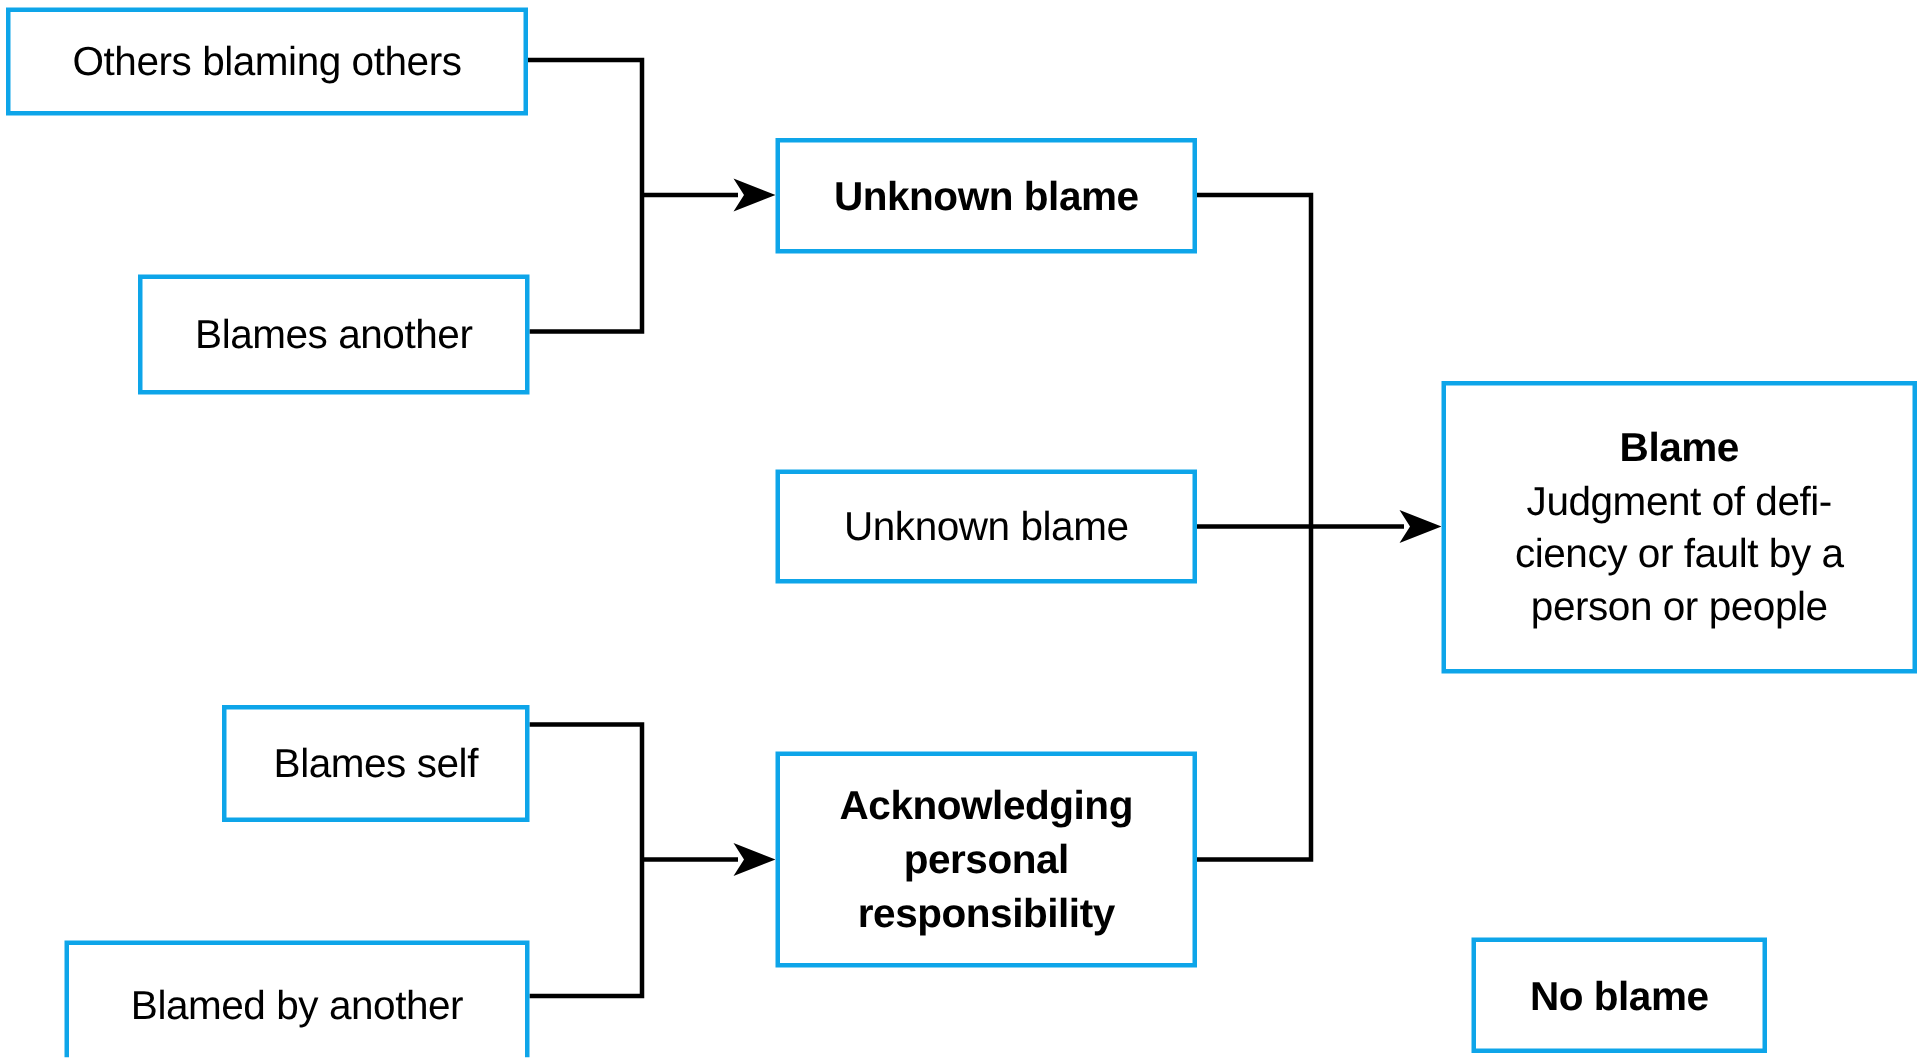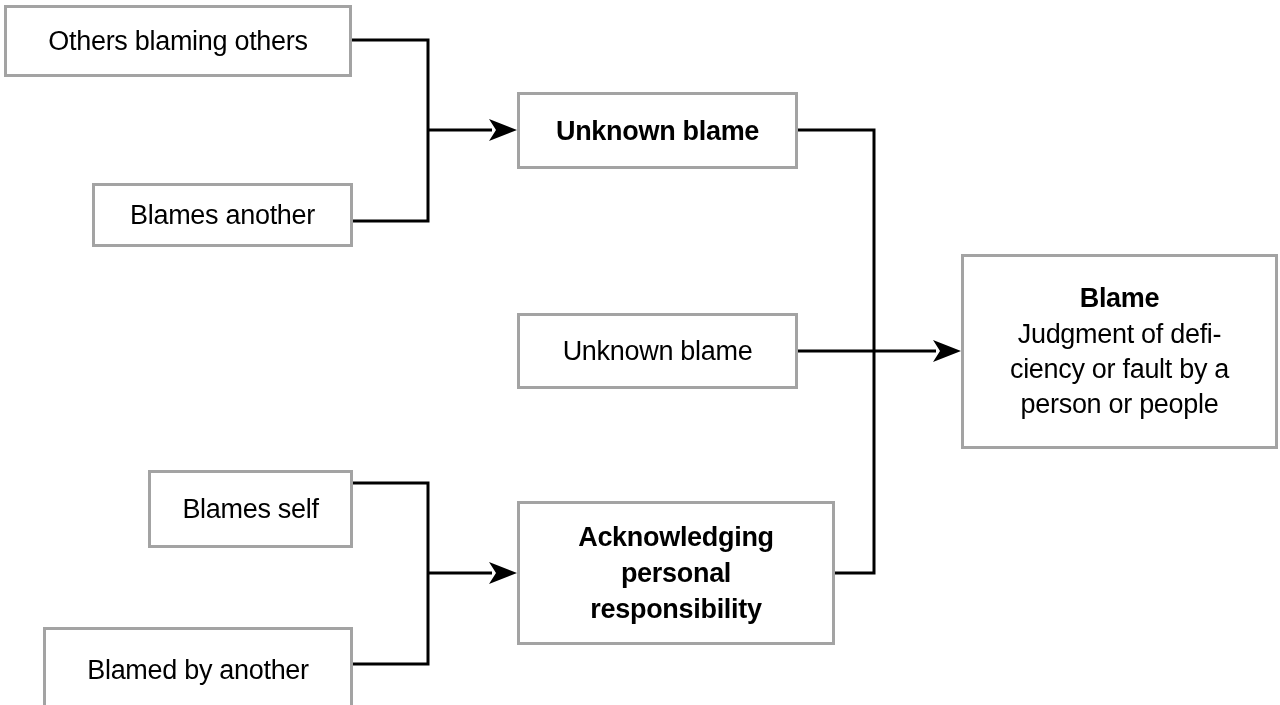--- a/index.html
+++ b/index.html
@@ -19,41 +19,41 @@
   #connectors {
     position: absolute;
     left: 0;
     top: 0;
     width: 1280px;
     height: 705px;
   }
   .node {
     position: absolute;
     box-sizing: border-box;
-    border: 3px solid #a3a3a3;
+    border: 3px solid #0ea5e9;
     background: #ffffff;
     display: flex;
     flex-direction: column;
     align-items: center;
     justify-content: center;
     text-align: center;
     font-size: 27px;
     letter-spacing: -0.3px;
     line-height: 34px;
   }
   .node.bold { font-weight: bold; }
 
   
   #n-others   { left: 4px;   top: 5px;   width: 348px; height: 72px; }
-  #n-blames-another { left: 92px;  top: 183px; width: 261px; height: 64px; }
+  #n-blames-another { left: 92px;  top: 183px; width: 261px; height: 80px; }
   #n-directed { left: 517px; top: 92px;  width: 281px; height: 77px; }
   #n-unknown  { left: 517px; top: 313px; width: 281px; height: 76px; }
   #n-blames-self { left: 148px; top: 443px; width: 205px; height: 78px; margin-top: 27px; }
   #n-blamed-by { left: 43px; top: 627px; width: 310px; height: 86px; }
-  #n-acknowledging { left: 517px; top: 501px; width: 318px; height: 144px; line-height: 36px; }
+  #n-acknowledging { left: 517px; top: 501px; width: 281px; height: 144px; line-height: 36px; }
   #n-blame    { left: 961px; top: 254px; width: 317px; height: 195px; line-height: 35px; }
   #n-no-blame { left: 981px; top: 625px; width: 197px; height: 77px; }
 
   #n-blame .blame-title { font-weight: bold; margin-bottom: 1px; text-align: right; }
 </style>
 </head>
 <body>
 
 <div id="canvas">
 
@@ -105,14 +105,17 @@
     <div>responsibility</div>
   </div>
 
   <div class="node" id="n-blame">
     <div class="blame-title">Blame</div>
     <div>Judgment of defi-</div>
     <div>ciency or fault by a</div>
     <div>person or people</div>
   </div>
 
+  <div class="node bold" id="n-no-blame">
+    <span>No blame</span>
+  </div>
 
 </div>
 
 </body></html>

